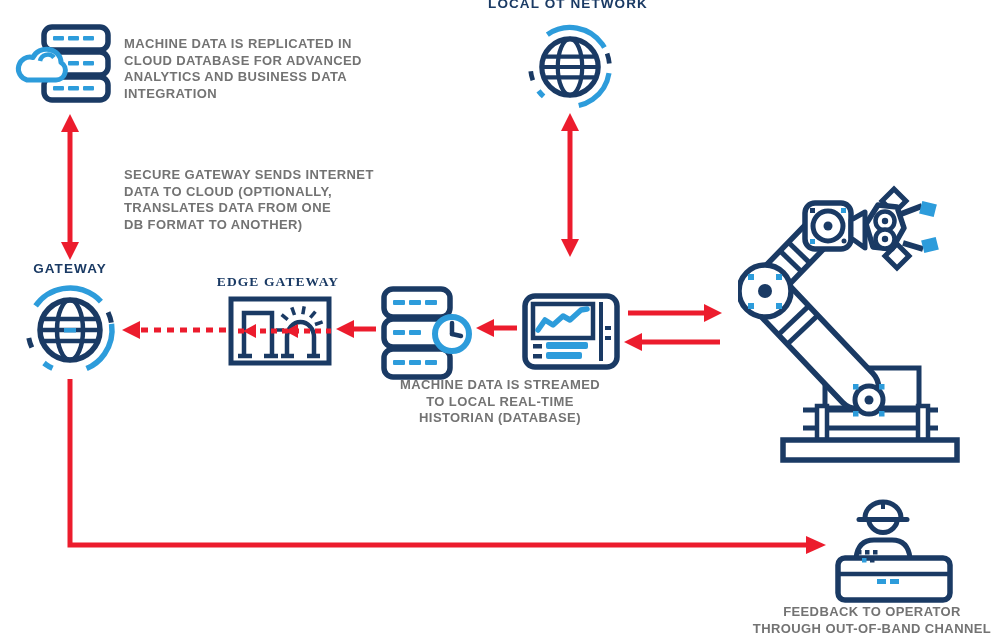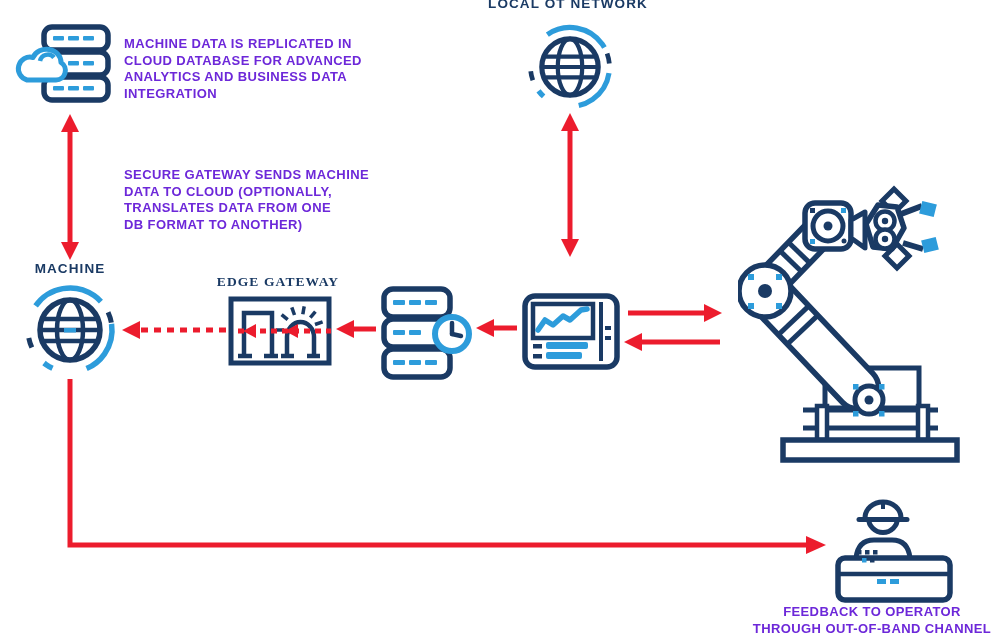--- a/index.html
+++ b/index.html
@@ -3,47 +3,50 @@
 <meta charset="utf-8">
 <style>
   html,body{margin:0;padding:0;background:#fff;}
   #canvas{
     position:relative;width:1000px;height:637px;overflow:hidden;background:#fff;
     font-family:"Liberation Sans",sans-serif;
     padding-left:36px;
   }
   .abs{position:absolute;}
   .ann{
-    color:#6d28d9;font-weight:700;font-size:13px;line-height:16.5px;
+    color:#737373;font-weight:700;font-size:13px;line-height:16.5px;
     letter-spacing:.4px;white-space:pre-line;
   }
   .lbl{
     color:#1A3A64;font-weight:700;font-size:13.5px;letter-spacing:1.1px;
     text-align:center;white-space:nowrap;
   }
   .center{text-align:center;}
   svg{display:block;}
 </style>
 </head>
 <body>
 
 <div id="canvas">
 
   <div class="abs lbl" style="left:458px;top:-4px;width:220px;">LOCAL OT NETWORK</div>
-  <div class="abs lbl" style="left:18px;top:261px;width:104px;">MACHINE</div>
+  <div class="abs lbl" style="left:18px;top:261px;width:104px;">GATEWAY</div>
   <div class="abs lbl" style="left:208px;top:274px;width:140px;font-family:Liberation Serif, serif;">EDGE GATEWAY</div>
 
   <div class="abs ann" style="left:124px;top:36px;width:290px;">MACHINE DATA IS REPLICATED IN
 CLOUD DATABASE FOR ADVANCED
 ANALYTICS AND BUSINESS DATA
 INTEGRATION</div>
-  <div class="abs ann" style="left:124px;top:167px;width:290px;">SECURE GATEWAY SENDS MACHINE
+  <div class="abs ann" style="left:124px;top:167px;width:290px;">SECURE GATEWAY SENDS INTERNET
 DATA TO CLOUD (OPTIONALLY,
 TRANSLATES DATA FROM ONE
 DB FORMAT TO ANOTHER)</div>
+  <div class="abs ann center" style="left:375px;top:377px;width:250px;">MACHINE DATA IS STREAMED
+TO LOCAL REAL-TIME
+HISTORIAN (DATABASE)</div>
   <div class="abs ann center" style="left:740px;top:604px;width:264px;">FEEDBACK TO OPERATOR
 THROUGH OUT-OF-BAND CHANNEL</div>
 
   <svg class="abs" style="left:12px;top:24px;" width="104" height="82" viewBox="0 0 104 82">
     <g fill="#fff" stroke="#1A3A64" stroke-width="5.5">
       <rect x="32" y="3" width="64" height="23" rx="8"></rect>
       <rect x="32" y="28" width="64" height="23" rx="8"></rect>
       <rect x="32" y="53" width="64" height="23" rx="8"></rect>
     </g>
     <g fill="#2D9CDB" stroke="none">

